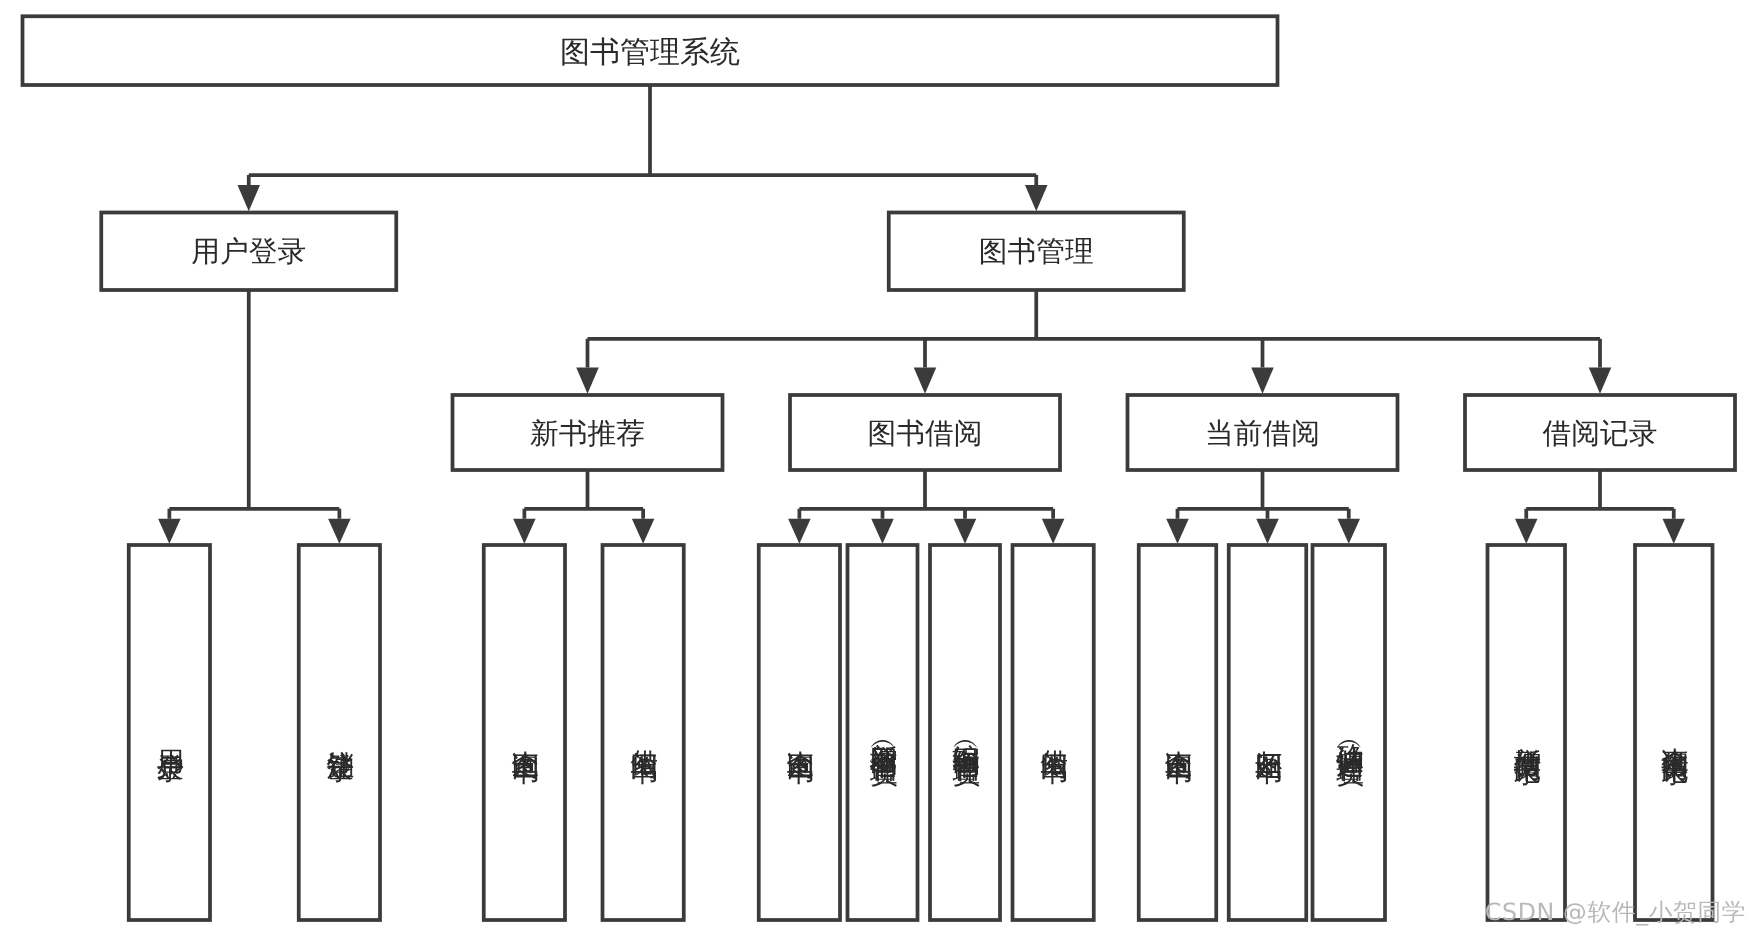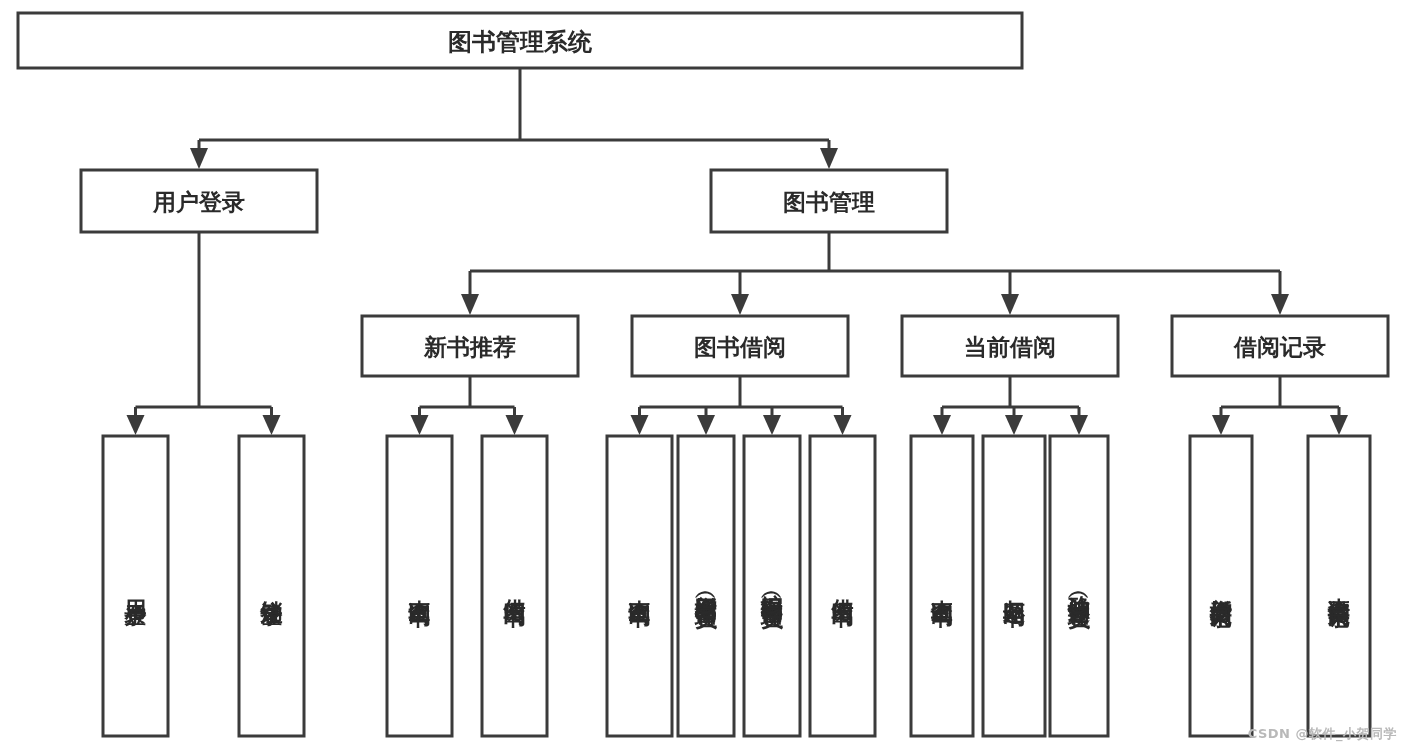--- a/index.html
+++ b/index.html
@@ -12,21 +12,20 @@
     width: 1405px;
     height: 747px;
     font-family: "DejaVu Sans", "Liberation Sans", sans-serif;
     overflow: hidden;
   }
   #diagram-root {
     position: relative;
     width: 1405px;
     height: 747px;
     background: #ffffff;
-    font-weight: bold;
   }
   svg.flowchart {
     position: absolute;
     top: 0;
     left: 0;
     width: 1405px;
     height: 747px;
     display: block;
   }
   .node-box {
@@ -68,21 +67,21 @@
     letter-spacing: 2px;
     color: #2a2a2a;
     white-space: nowrap;
     text-align: center;
   }
   .watermark {
     position: absolute;
     right: 8px;
     bottom: 4px;
     font-family: "DejaVu Sans", "Liberation Sans", sans-serif;
-    font-size: 13px;
+    font-size: 19px;
     color: #b9b9b9;
     letter-spacing: 0.5px;
     white-space: nowrap;
     pointer-events: none;
     text-align: right;
   }
 </style>
 </head>
 <body>
 

